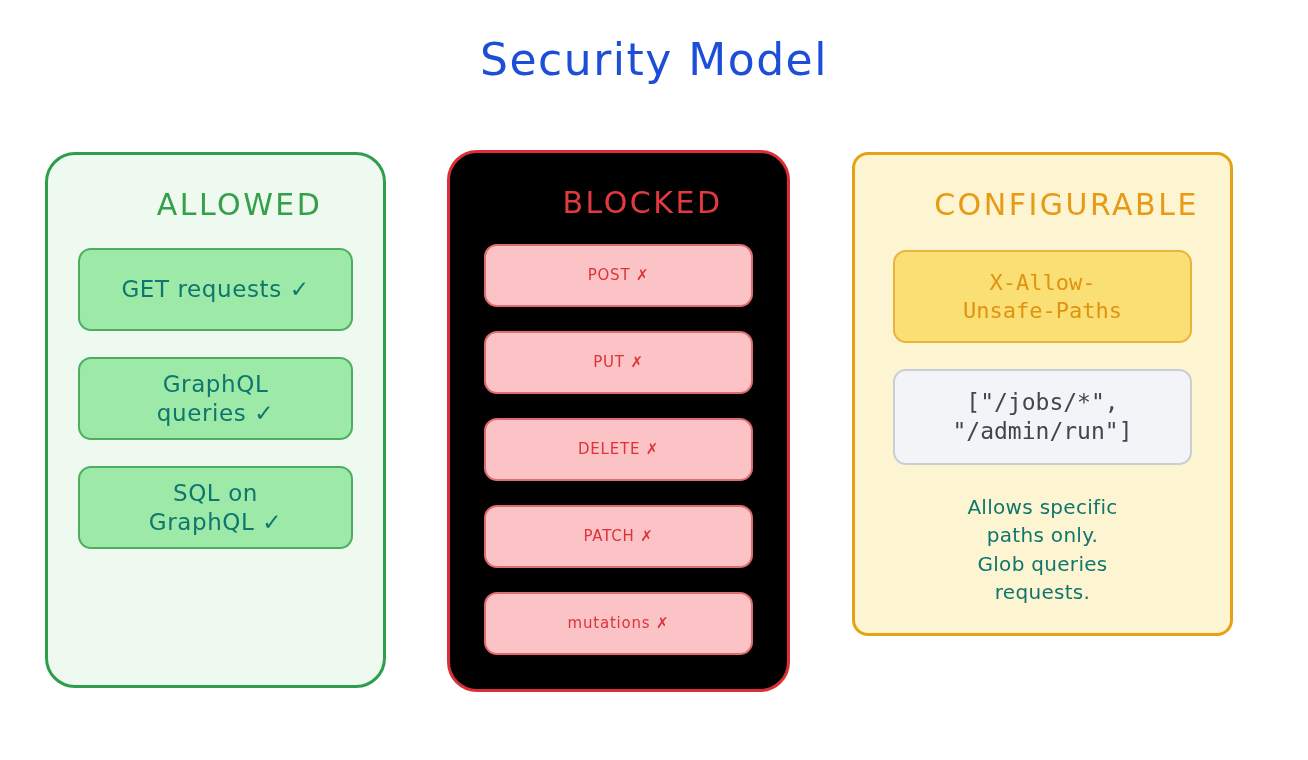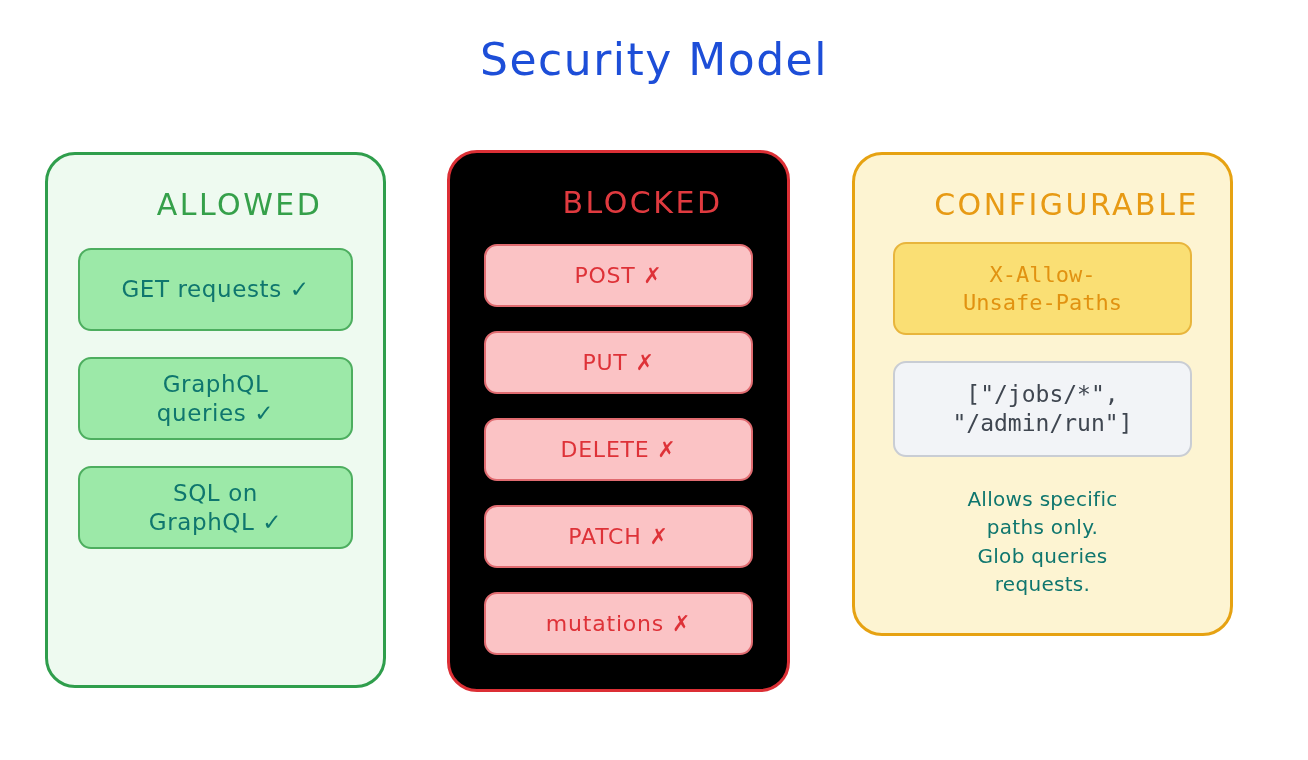--- a/index.html
+++ b/index.html
@@ -60,20 +60,21 @@
     background: #000000;
     border-color: #dc2f35;
   }
   .panel-configurable {
     left: 852px;
     top: 152px;
     width: 381px;
     height: 484px;
     background: #fdf4d2;
     border-color: #e6a212;
+    border-radius: 16px;
   }
 
   .panel-heading {
     text-align: center;
     font-family: "DejaVu Sans", sans-serif;
     font-size: 30px;
     font-weight: 400;
     letter-spacing: 2.5px;
     margin-top: 26px;
     margin-bottom: 0;
@@ -82,21 +83,21 @@
   .heading-allowed      { color: #35a04a; }
   .heading-blocked      { color: #e03a3f; }
   .heading-configurable { color: #e79a14; }
 
   .items {
     margin-top: 26px;
     padding: 0 30px;
     box-sizing: border-box;
   }
   .items-blocked { padding: 0 34px; margin-top: 24px; }
-  .items-config  { padding: 0 38px; margin-top: 20px; }
+  .items-config  { padding: 0 38px; margin-top: 28px; }
 
   
   .chip {
     box-sizing: border-box;
     border-radius: 13px;
     border-width: 2px;
     border-style: solid;
     text-align: center;
     font-family: "DejaVu Sans", sans-serif;
     display: flex;
@@ -112,21 +113,21 @@
     font-size: 23px;
     height: 83px;
     margin-bottom: 26px;
     letter-spacing: 0.6px;
   }
 
   .chip-blocked {
     background: #fbc3c5;
     border-color: #e06b70;
     color: #de3238;
-    font-size: 22px;
+    font-size: 15px;
     height: 63px;
     margin-bottom: 24px;
     letter-spacing: 0.8px;
   }
 
   .chip-config-header {
     background: #fadf74;
     border-color: #e8b53c;
     color: #e19211;
     font-family: "DejaVu Sans Mono", monospace;

